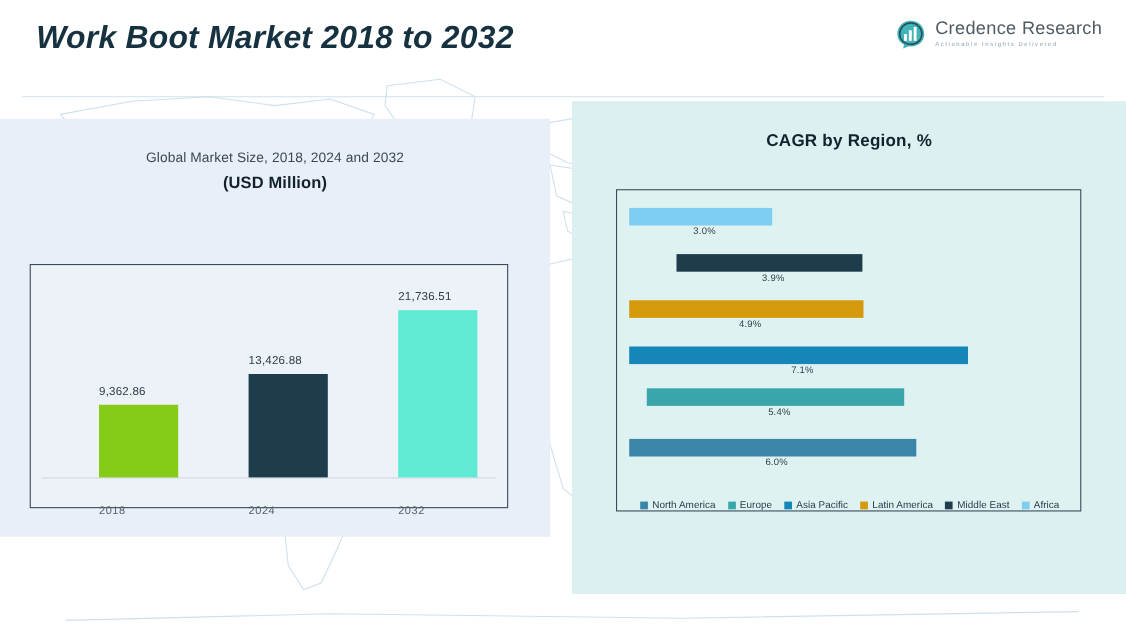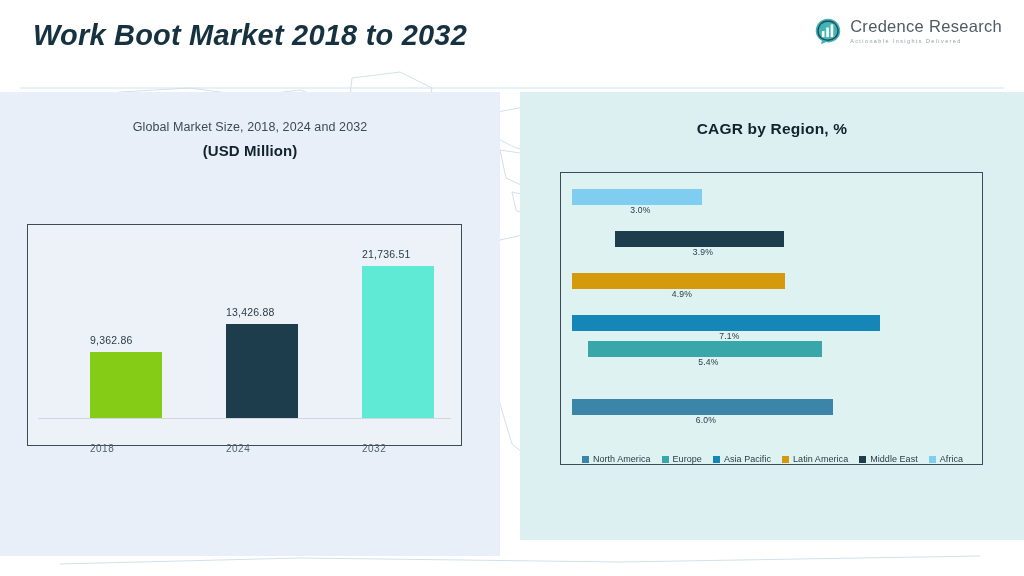--- a/index.html
+++ b/index.html
@@ -55,22 +55,22 @@
     font-size: 5.4px; color: #8fa2ad; letter-spacing: 1.45px;
     margin-top: 3px; white-space: nowrap;
   }
 
   
   .panel {
     position: absolute;
     z-index: 2;
   }
   .panel-left {
-    left: 0; top: 92px;
-    width: 500px; height: 464px;
+    left: 0; top: 108px;
+    width: 500px; height: 380px;
     background: #e9eff8;
     padding-left: 44px;
   }
   .panel-right {
     left: 520px; top: 92px;
     width: 504px; height: 448px;
     background: #ddf0f1;
   }
 
   
@@ -260,21 +260,21 @@
             <div class="hbar-val">3.9%</div>
           </div>
           <div class="hbar-row" style="top: 100px;">
             <div class="hbar" style="width: 213px; background: rgb(213, 154, 11);"></div>
             <div class="hbar-val">4.9%</div>
           </div>
           <div class="hbar-row" style="top: 142px;">
             <div class="hbar" style="width: 308px; background: rgb(20, 134, 184);"></div>
             <div class="hbar-val">7.1%</div>
           </div>
-          <div class="hbar-row" style="top: 168px; padding-left: 16px;">
+          <div class="hbar-row" style="top: 180px; padding-left: 16px;">
             <div class="hbar" style="width: 234px; background: rgb(57, 167, 170);"></div>
             <div class="hbar-val">5.4%</div>
           </div>
           <div class="hbar-row" style="top: 226px;">
             <div class="hbar" style="width: 261px; background: rgb(59, 134, 168);"></div>
             <div class="hbar-val">6.0%</div>
           </div>
         </div>
       <div class="legend" id="legend">
           <div class="legend-item">

